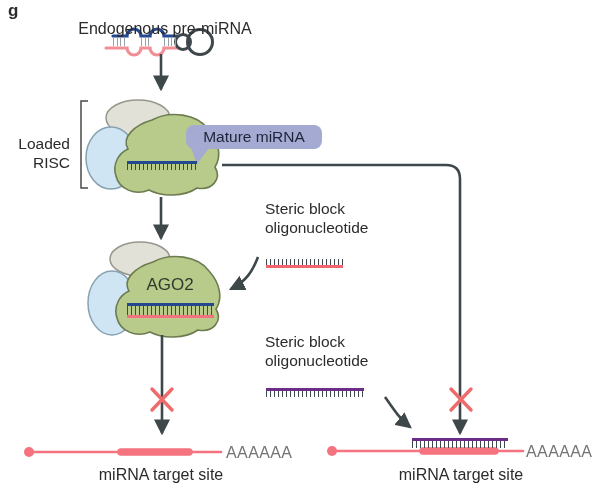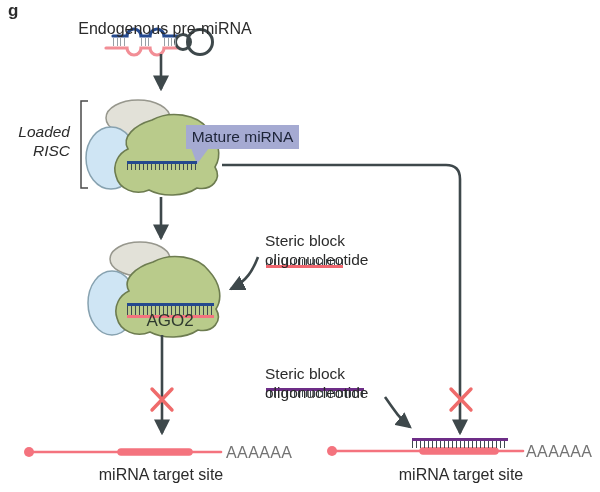--- a/index.html
+++ b/index.html
@@ -5,27 +5,27 @@
   html,body { margin:0; padding:0; background:#ffffff; }
   #fig {
     position:relative; width:600px; height:492px; background:#ffffff;
     font-family:"Liberation Sans", sans-serif; color:#2b2b2b; overflow:hidden;
   }
   #fig svg { position:absolute; left:0; top:0; }
   .txt { position:absolute; white-space:nowrap; }
   .panel { font-weight:bold; font-size:17px; }
   .title { font-size:16px; text-align:center; }
   .sideLabel { font-size:15.5px; line-height:19px; text-align:right; }
-  .annot { font-size:15.5px; line-height:19px;margin-top:32px; }
+  .annot { font-size:15.5px; line-height:19px; }
   .annot span { display:block; }
   .tag {
     position:absolute; background:#a5aad2; color:#1d2438; font-size:15.5px;
     text-align:center; line-height:24px; height:24px;
   }
-  .ago { font-size:17px; text-align:center; color:#2e3a2e;margin-top:36px; }
+  .ago { font-size:17px; text-align:center; color:#2e3a2e; }
   .polya { font-size:16px; letter-spacing:0.4px; color:#737373; }
   .siteLabel { font-size:16px; text-align:center; }
   .comb {
     position:absolute;
     background-image:repeating-linear-gradient(90deg,#3f4a50 0,#3f4a50 1.3px,transparent 1.3px,transparent 4px);
   }
   .comb.gray {
     background-image:repeating-linear-gradient(90deg,#97a0a6 0,#97a0a6 1.2px,transparent 1.2px,transparent 3.6px);
   }
   .bar { position:absolute; }
@@ -116,26 +116,26 @@
   <div class="comb" style="left:412px; top:441px; width:96px; height:7px;"></div>
 
   <div class="comb gray" style="left:113px; top:38px; width:14px; height:8px;"></div>
   <div class="comb gray" style="left:141px; top:38px; width:9px; height:8px;"></div>
   <div class="comb gray" style="left:164px; top:38px; width:14px; height:8px;"></div>
 
   <div class="txt panel" style="left:8px; top:1px;">g</div>
 
   <div class="txt title" style="left:45px; top:20px; width:240px;">Endogenous pre-miRNA</div>
 
-  <div class="txt sideLabel" style="left:8px; top:122px; width:62px;font-style:italic;">
+  <div class="txt sideLabel" style="left:8px; top:134px; width:62px;">
     <span style="display:block;">Loaded</span>
     <span style="display:block;">RISC</span>
   </div>
 
-  <div class="tag" style="left:186px; top:125px; width:113px;">Mature miRNA</div>
+  <div class="tag" style="left:186px; top:125px; width:136px;border-radius:8px;">Mature miRNA</div>
 
   <div class="txt ago" style="left:139px; top:275px; width:62px;">AGO2</div>
 
   <div class="txt annot" style="left:265px; top:199px;">
     <span>Steric block</span>
     <span>oligonucleotide</span>
   </div>
 
   <div class="txt annot" style="left:265px; top:332px;">
     <span>Steric block</span>

